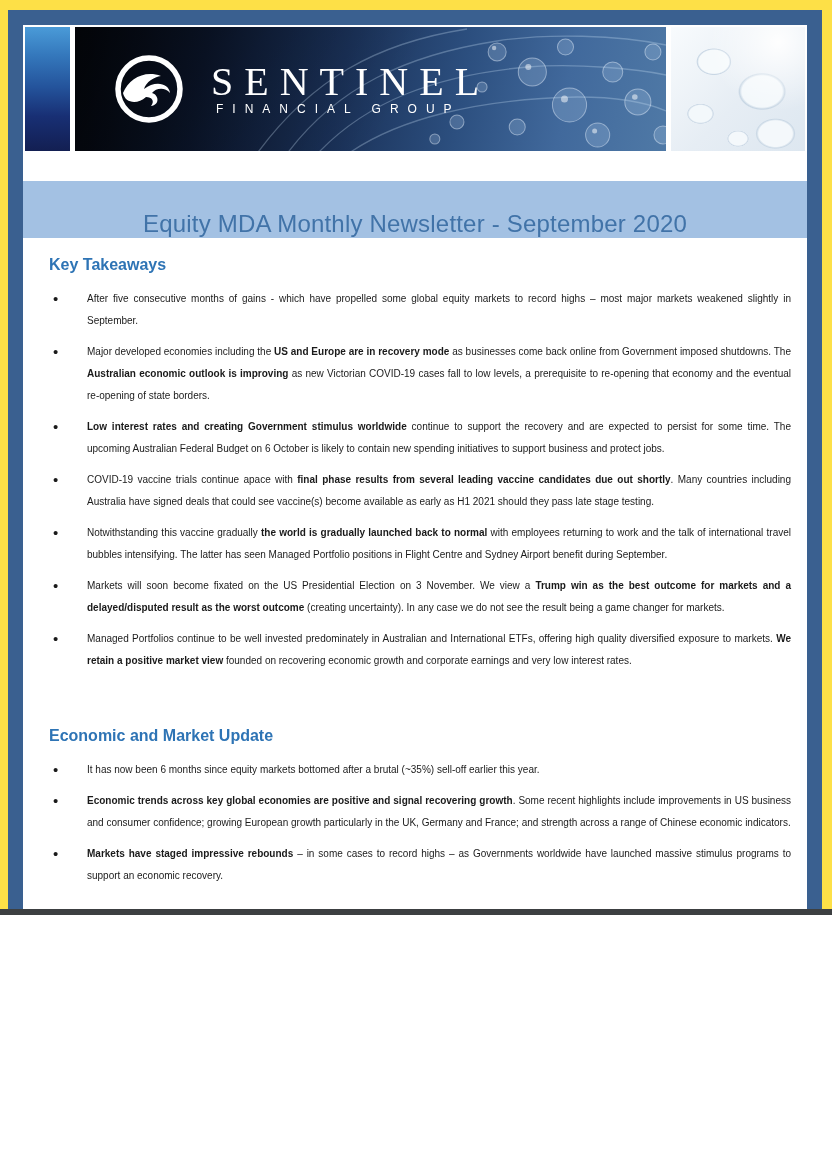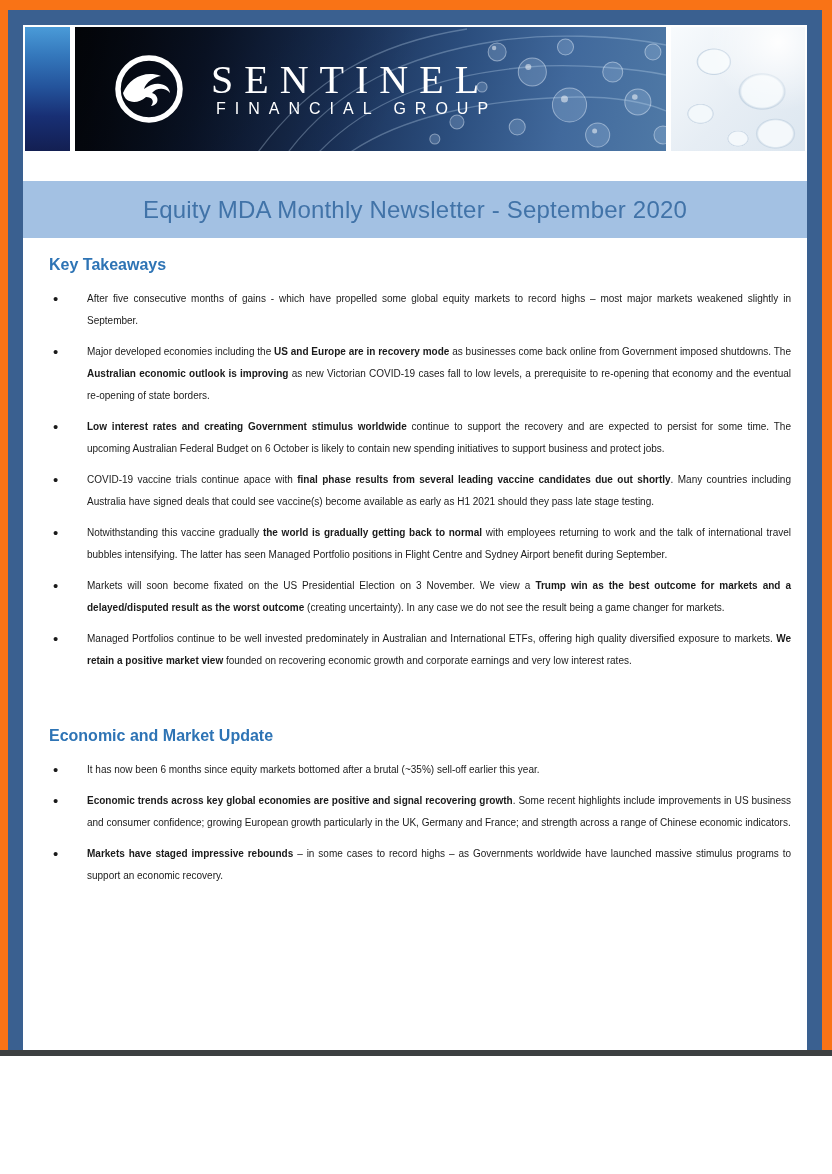--- a/index.html
+++ b/index.html
@@ -6,22 +6,22 @@
     --frame-color:#3a6090;
     --title-bg:#a3c1e3;
     --title-fg:#4173a8;
     --heading-color:#2e74b5;
     --body-color:#1a1a1a;
     --bottom-bar:#3c3f41;
   }
   html,body{margin:0;padding:0;background:#ffffff;}
   .page{
     position:relative;
-    width:832px;height:1056px;
-    background:#f97316;
+    width:832px;height:915px;
+    background:#fde047;
     font-family:"Liberation Sans", sans-serif;
     overflow:hidden;
   }
   .frame{
     position:absolute;left:8px;top:10px;
     width:814px;height:1147px;
     border:15px solid var(--frame-color);
     box-sizing:border-box;
     background:#ffffff;
   }
@@ -52,21 +52,21 @@
     color:#ffffff;
   }
   .logo-mark svg{display:block;}
   .logo-text{display:flex;flex-direction:column;}
   .logo-name{
     font-family:"Liberation Serif", serif;
     font-size:40px;letter-spacing:11px;line-height:1;
     white-space:nowrap;
   }
   .logo-sub{
-    font-size:16px;letter-spacing:9px;
+    font-size:12px;letter-spacing:9px;
     text-align:left;
     white-space:nowrap;
     transform:translateX(5px);
   }
   .banner-right{
     width:134px;height:100%;
     margin-left:5px;
     background-color:#eaf0f6;
     background-image:
       radial-gradient(circle at 80% 12%, rgba(255,255,255,0.95), rgba(255,255,255,0) 45%),
@@ -74,21 +74,21 @@
       radial-gradient(ellipse 36px 28px at 68% 52%, #f3f8fb 56%, #c6d5e3 63%, rgba(0,0,0,0) 67%),
       radial-gradient(ellipse 20px 15px at 22% 70%, #f3f8fb 56%, #ccd9e6 64%, rgba(0,0,0,0) 68%),
       radial-gradient(ellipse 30px 23px at 78% 86%, #f4f8fb 56%, #cad8e5 63%, rgba(0,0,0,0) 67%),
       radial-gradient(ellipse 16px 12px at 50% 90%, #f4f8fb 55%, #ccd9e6 64%, rgba(0,0,0,0) 68%),
       linear-gradient(135deg,#f8fbfd 0%,#e6edf4 55%,#dde7f0 100%);
   }
   
   .title-banner{
     margin-top:30px;height:57px;
     background:var(--title-bg);
-    display:flex;align-items:center;justify-content:center;
+    display:flex;align-items:flex-end;justify-content:center;
   }
   .title-banner span{
     font-size:24px;color:var(--title-fg);
     letter-spacing:0.2px;
   }
   
   .content{padding:18px 16px 0 26px;}
   .sec-h{
     margin:0 0 14px 0;
     font-size:16px;font-weight:bold;
@@ -178,21 +178,21 @@
       <span>Equity MDA Monthly Newsletter - September 2020</span>
     </div>
 
     <div class="content">
       <h2 class="sec-h">Key Takeaways</h2>
       <ul class="bullets">
           <li><span>After five consecutive months of gains - which have propelled some global equity markets to record highs – most major markets weakened slightly in September.</span></li>
           <li><span>Major developed economies including the </span><span class="b">US and Europe are in recovery mode</span><span> as businesses come back online from Government imposed shutdowns. The </span><span class="b">Australian economic outlook is improving</span><span> as new Victorian COVID-19 cases fall to low levels, a prerequisite to re-opening that economy and the eventual re-opening of state borders.</span></li>
           <li><span class="b">Low interest rates and creating Government stimulus worldwide</span><span> continue to support the recovery and are expected to persist for some time. The upcoming Australian Federal Budget on 6 October is likely to contain new spending initiatives to support business and protect jobs.</span></li>
           <li><span>COVID-19 vaccine trials continue apace with </span><span class="b">final phase results from several leading vaccine candidates due out shortly</span><span>. Many countries including Australia have signed deals that could see vaccine(s) become available as early as H1 2021 should they pass late stage testing.</span></li>
-          <li><span>Notwithstanding this vaccine gradually </span><span class="b">the world is gradually getting back to normal</span><span> with employees returning to work and the talk of international travel bubbles intensifying. The latter has seen Managed Portfolio positions in Flight Centre and Sydney Airport benefit during September.</span></li>
+          <li><span>Notwithstanding this vaccine gradually </span><span class="b">the world is gradually launched back to normal</span><span> with employees returning to work and the talk of international travel bubbles intensifying. The latter has seen Managed Portfolio positions in Flight Centre and Sydney Airport benefit during September.</span></li>
           <li><span>Markets will soon become fixated on the US Presidential Election on 3 November. We view a </span><span class="b">Trump win as the best outcome for markets and a delayed/disputed result as the worst outcome</span><span> (creating uncertainty). In any case we do not see the result being a game changer for markets.</span></li>
           <li><span>Managed Portfolios continue to be well invested predominately in Australian and International ETFs, offering high quality diversified exposure to markets. </span><span class="b">We retain a positive market view</span><span> founded on recovering economic growth and corporate earnings and very low interest rates.</span></li>
         </ul>
 
       <h2 class="sec-h sec-h-2">Economic and Market Update</h2>
       <ul class="bullets">
           <li><span>It has now been 6 months since equity markets bottomed after a brutal (~35%) sell-off earlier this year.</span></li>
           <li><span class="b">Economic trends across key global economies are positive and signal recovering growth</span><span>. Some recent highlights include improvements in US business and consumer confidence; growing European growth particularly in the UK, Germany and France; and strength across a range of Chinese economic indicators.</span></li>
           <li><span class="b">Markets have staged impressive rebounds</span><span> – in some cases to record highs – as Governments worldwide have launched massive stimulus programs to support an economic recovery.</span></li>
         </ul>

